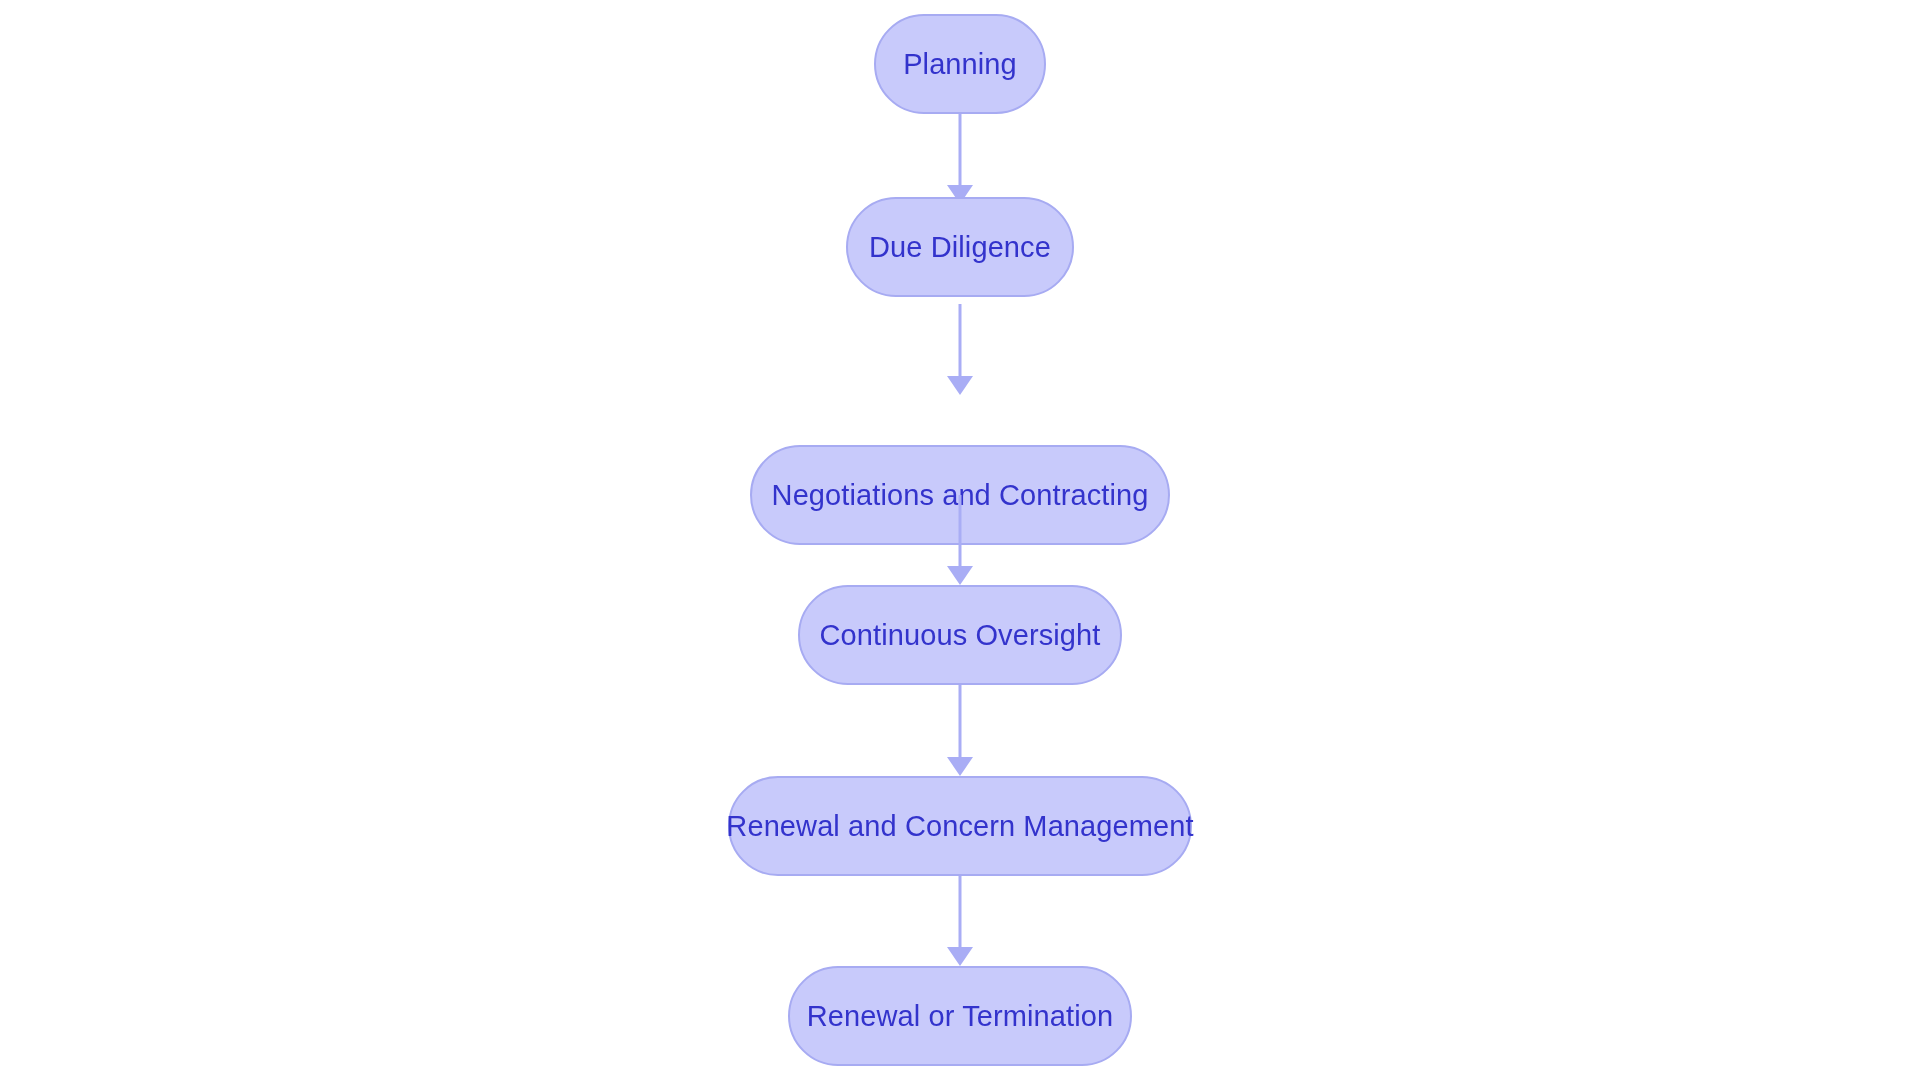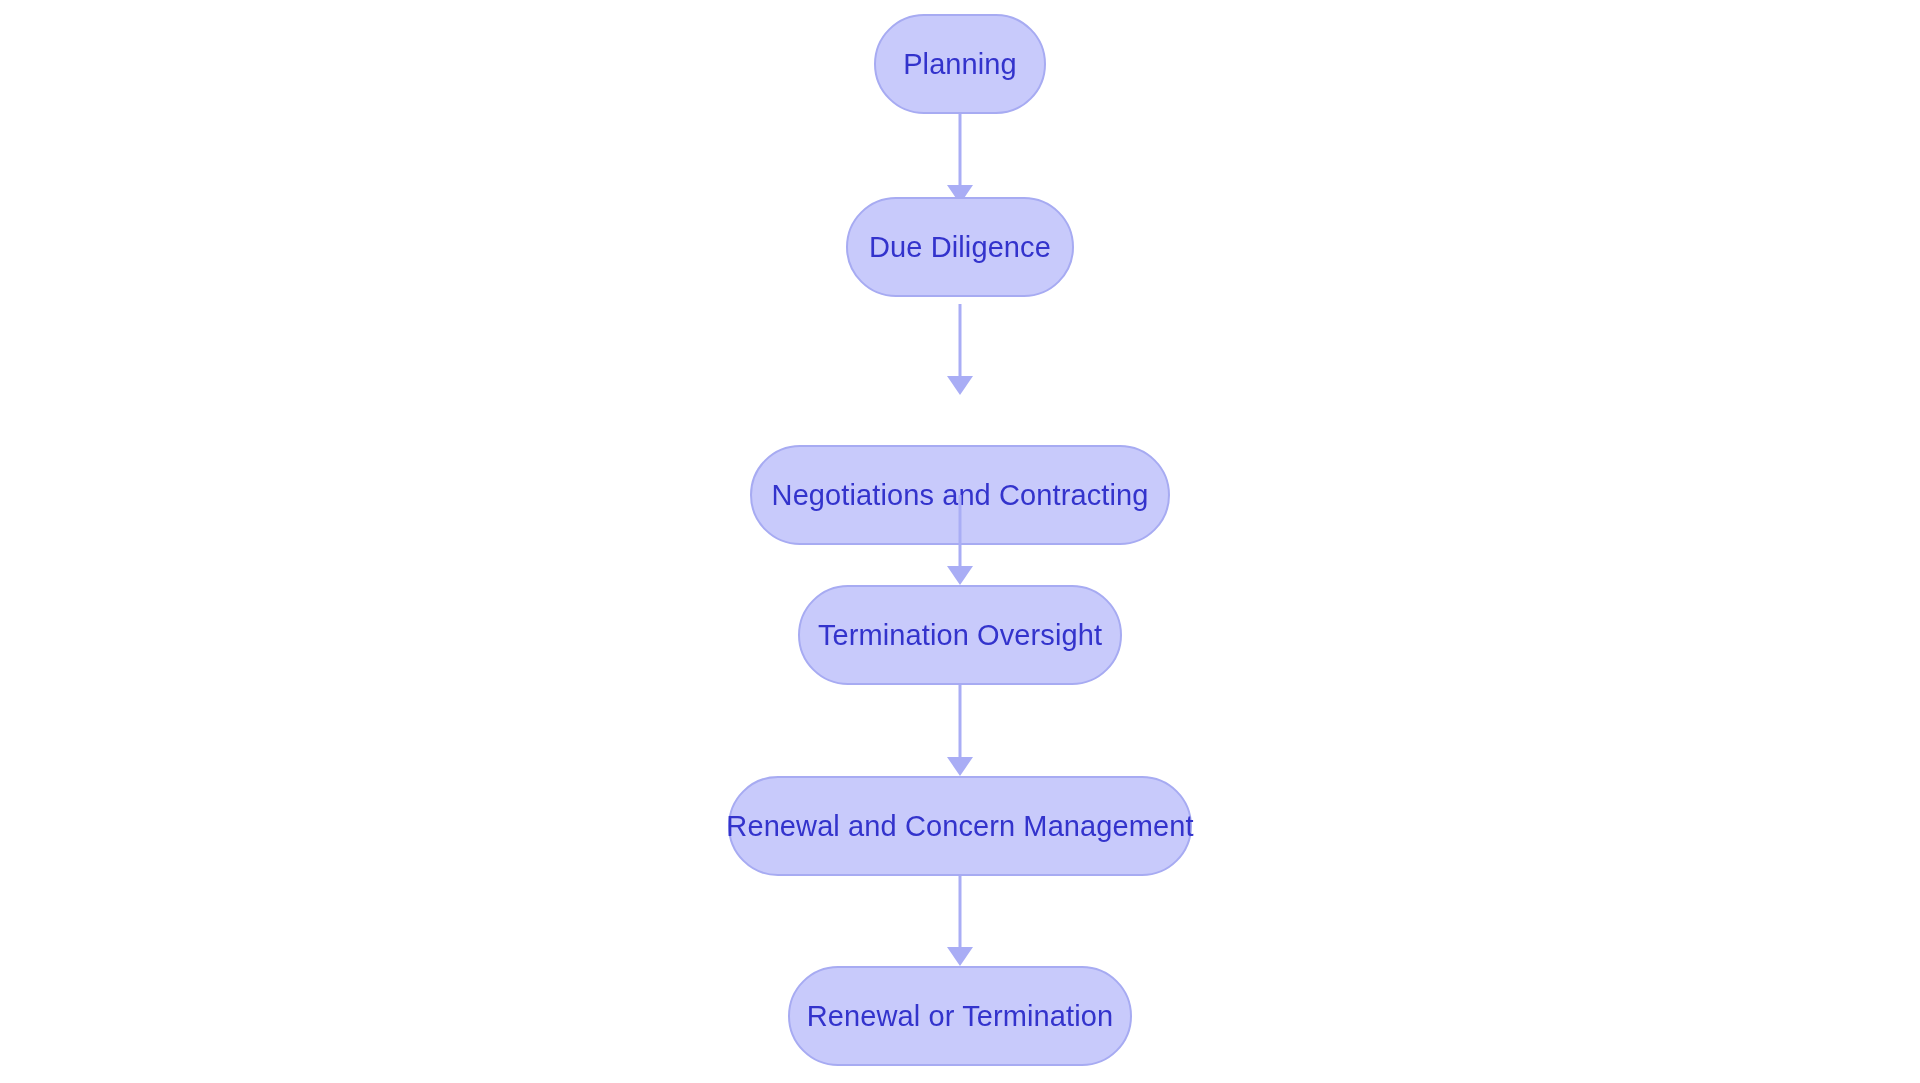--- a/index.html
+++ b/index.html
@@ -119,21 +119,21 @@
   <div class="node n2">
     <span class="node-label">Negotiations and Contracting</span>
   </div>
 
   <div class="connector c2">
     <div class="stem"></div>
     <div class="head"></div>
   </div>
 
   <div class="node n3">
-    <span class="node-label">Termination Oversight</span>
+    <span class="node-label">Continuous Oversight</span>
   </div>
 
   <div class="connector c3">
     <div class="stem"></div>
     <div class="head"></div>
   </div>
 
   <div class="node n4">
     <span class="node-label">Renewal and Concern Management</span>
   </div>

